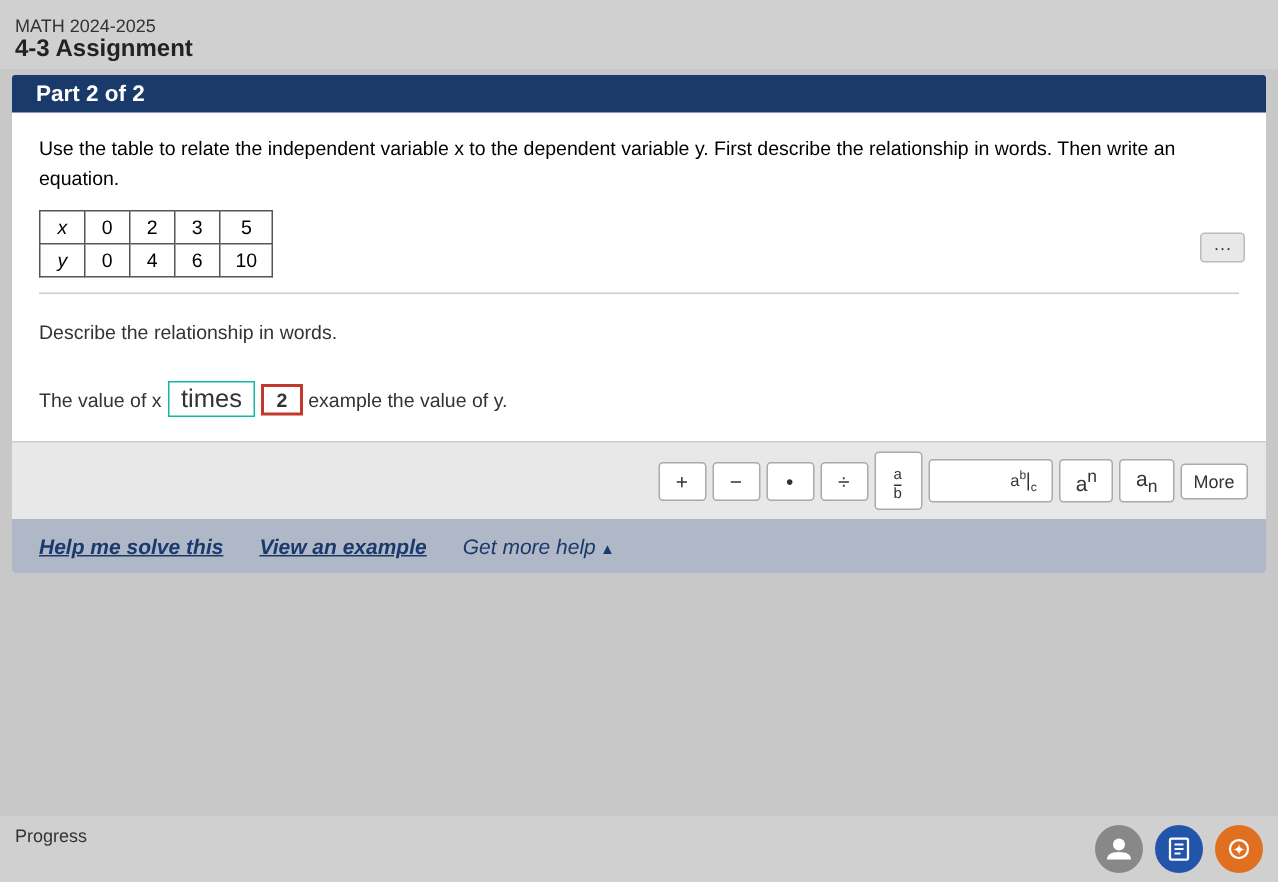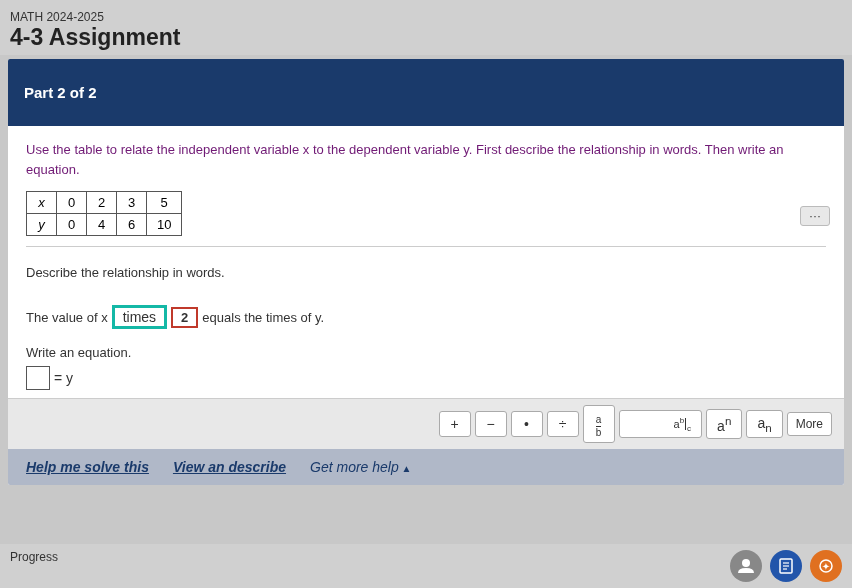--- a/index.html
+++ b/index.html
@@ -14,48 +14,48 @@
 
     .top-bar {
       background: #d0d0d0;
       padding: 10px 10px 4px 10px;
     }
     .top-bar .course-label {
       font-size: 12px;
       color: #333;
     }
     .top-bar .assignment-title {
-      font-size: 23px;
+      font-size: 16px;
       font-weight: bold;
       color: #222;
     }
 
     .main-card {
       background: #fff;
       margin: 4px 8px;
       border-radius: 2px;
       overflow: hidden;
     }
 
     .part-header {
       background: #1a3a6b;
       color: #fff;
       font-size: 15px;
       font-weight: bold;
-      padding: 25px 16px;
+      padding: 4px 16px;
     }
 
     .question-body {
       padding: 14px 18px 10px 18px;
       position: relative;
     }
 
     .question-text {
       font-size: 13px;
-      color: #701a75;
+      color: #000000;
       margin-bottom: 12px;
       line-height: 1.5;
     }
 
     .table-container {
       margin-bottom: 10px;
     }
 
     table.data-table {
       border-collapse: collapse;
@@ -103,24 +103,24 @@
       font-size: 13px;
       color: #333;
       margin-bottom: 10px;
       display: flex;
       align-items: center;
       gap: 4px;
       margin-top: 25px;
     }
     .value-box {
       display: inline-block;
-      border: 3px solid #14b8a6;
+      border: 1px solid #14b8a6;
       background: #fff;
       padding: 1px 8px;
-      font-size: 14px;
+      font-size: 17px;
       min-width: 24px;
       text-align: center;
     }
     .answer-box-2 {
       display: inline-block;
       border: 2px solid #c0392b;
       background: #fff;
       padding: 1px 8px;
       font-size: 13px;
       min-width: 24px;
@@ -285,31 +285,24 @@
 
     <hr class="divider">
   </div>
 
   <div class="describe-section">
     <div class="describe-label">Describe the relationship in words.</div>
     <div class="describe-sentence">
       <span>The value of x</span>
       <span class="value-box"><span>times</span></span>
       <span class="answer-box-2">2</span>
-      <span>equals the times of y.</span>
-    </div>
-  </div>
-
-  <div class="write-equation">
-    <div class="write-eq-label">Write an equation.</div>
-    <div class="eq-row">
-      <div class="eq-input-box"></div>
-      <span class="eq-text">= y</span>
-    </div>
-  </div>
+      <span>example the value of y.</span>
+    </div>
+  </div>
+
 
   <div class="math-toolbar">
     <button class="math-btn">+</button>
     <button class="math-btn">−</button>
     <button class="math-btn">•</button>
     <button class="math-btn">÷</button>
     <button class="math-btn">
       <span class="frac-icon">
         <span style="border-top:none;">a</span>
         <span>b</span>
@@ -322,21 +315,21 @@
       <span>a<sup>n</sup></span>
     </button>
     <button class="math-btn">
       <span>a<sub>n</sub></span>
     </button>
     <button class="math-btn more-btn">More</button>
   </div>
 
   <div class="bottom-bar">
     <span class="bottom-link">Help me solve this</span>
-    <span class="bottom-link">View an describe</span>
+    <span class="bottom-link">View an example</span>
     <span class="get-more-help">Get more help</span>
   </div>
 </div>
 
 <div style="position:absolute; bottom:0; left:0; right:0; background:#d0d0d0; padding:6px 10px; display:flex; justify-content:space-between;">
   <span class="progress-label">Progress</span>
   <div class="icon-area" style="position:static;">
     <div class="icon-circle">
       <svg width="18" height="18" viewBox="0 0 18 18">
         <circle cx="9" cy="6" r="4" fill="#fff"></circle>

